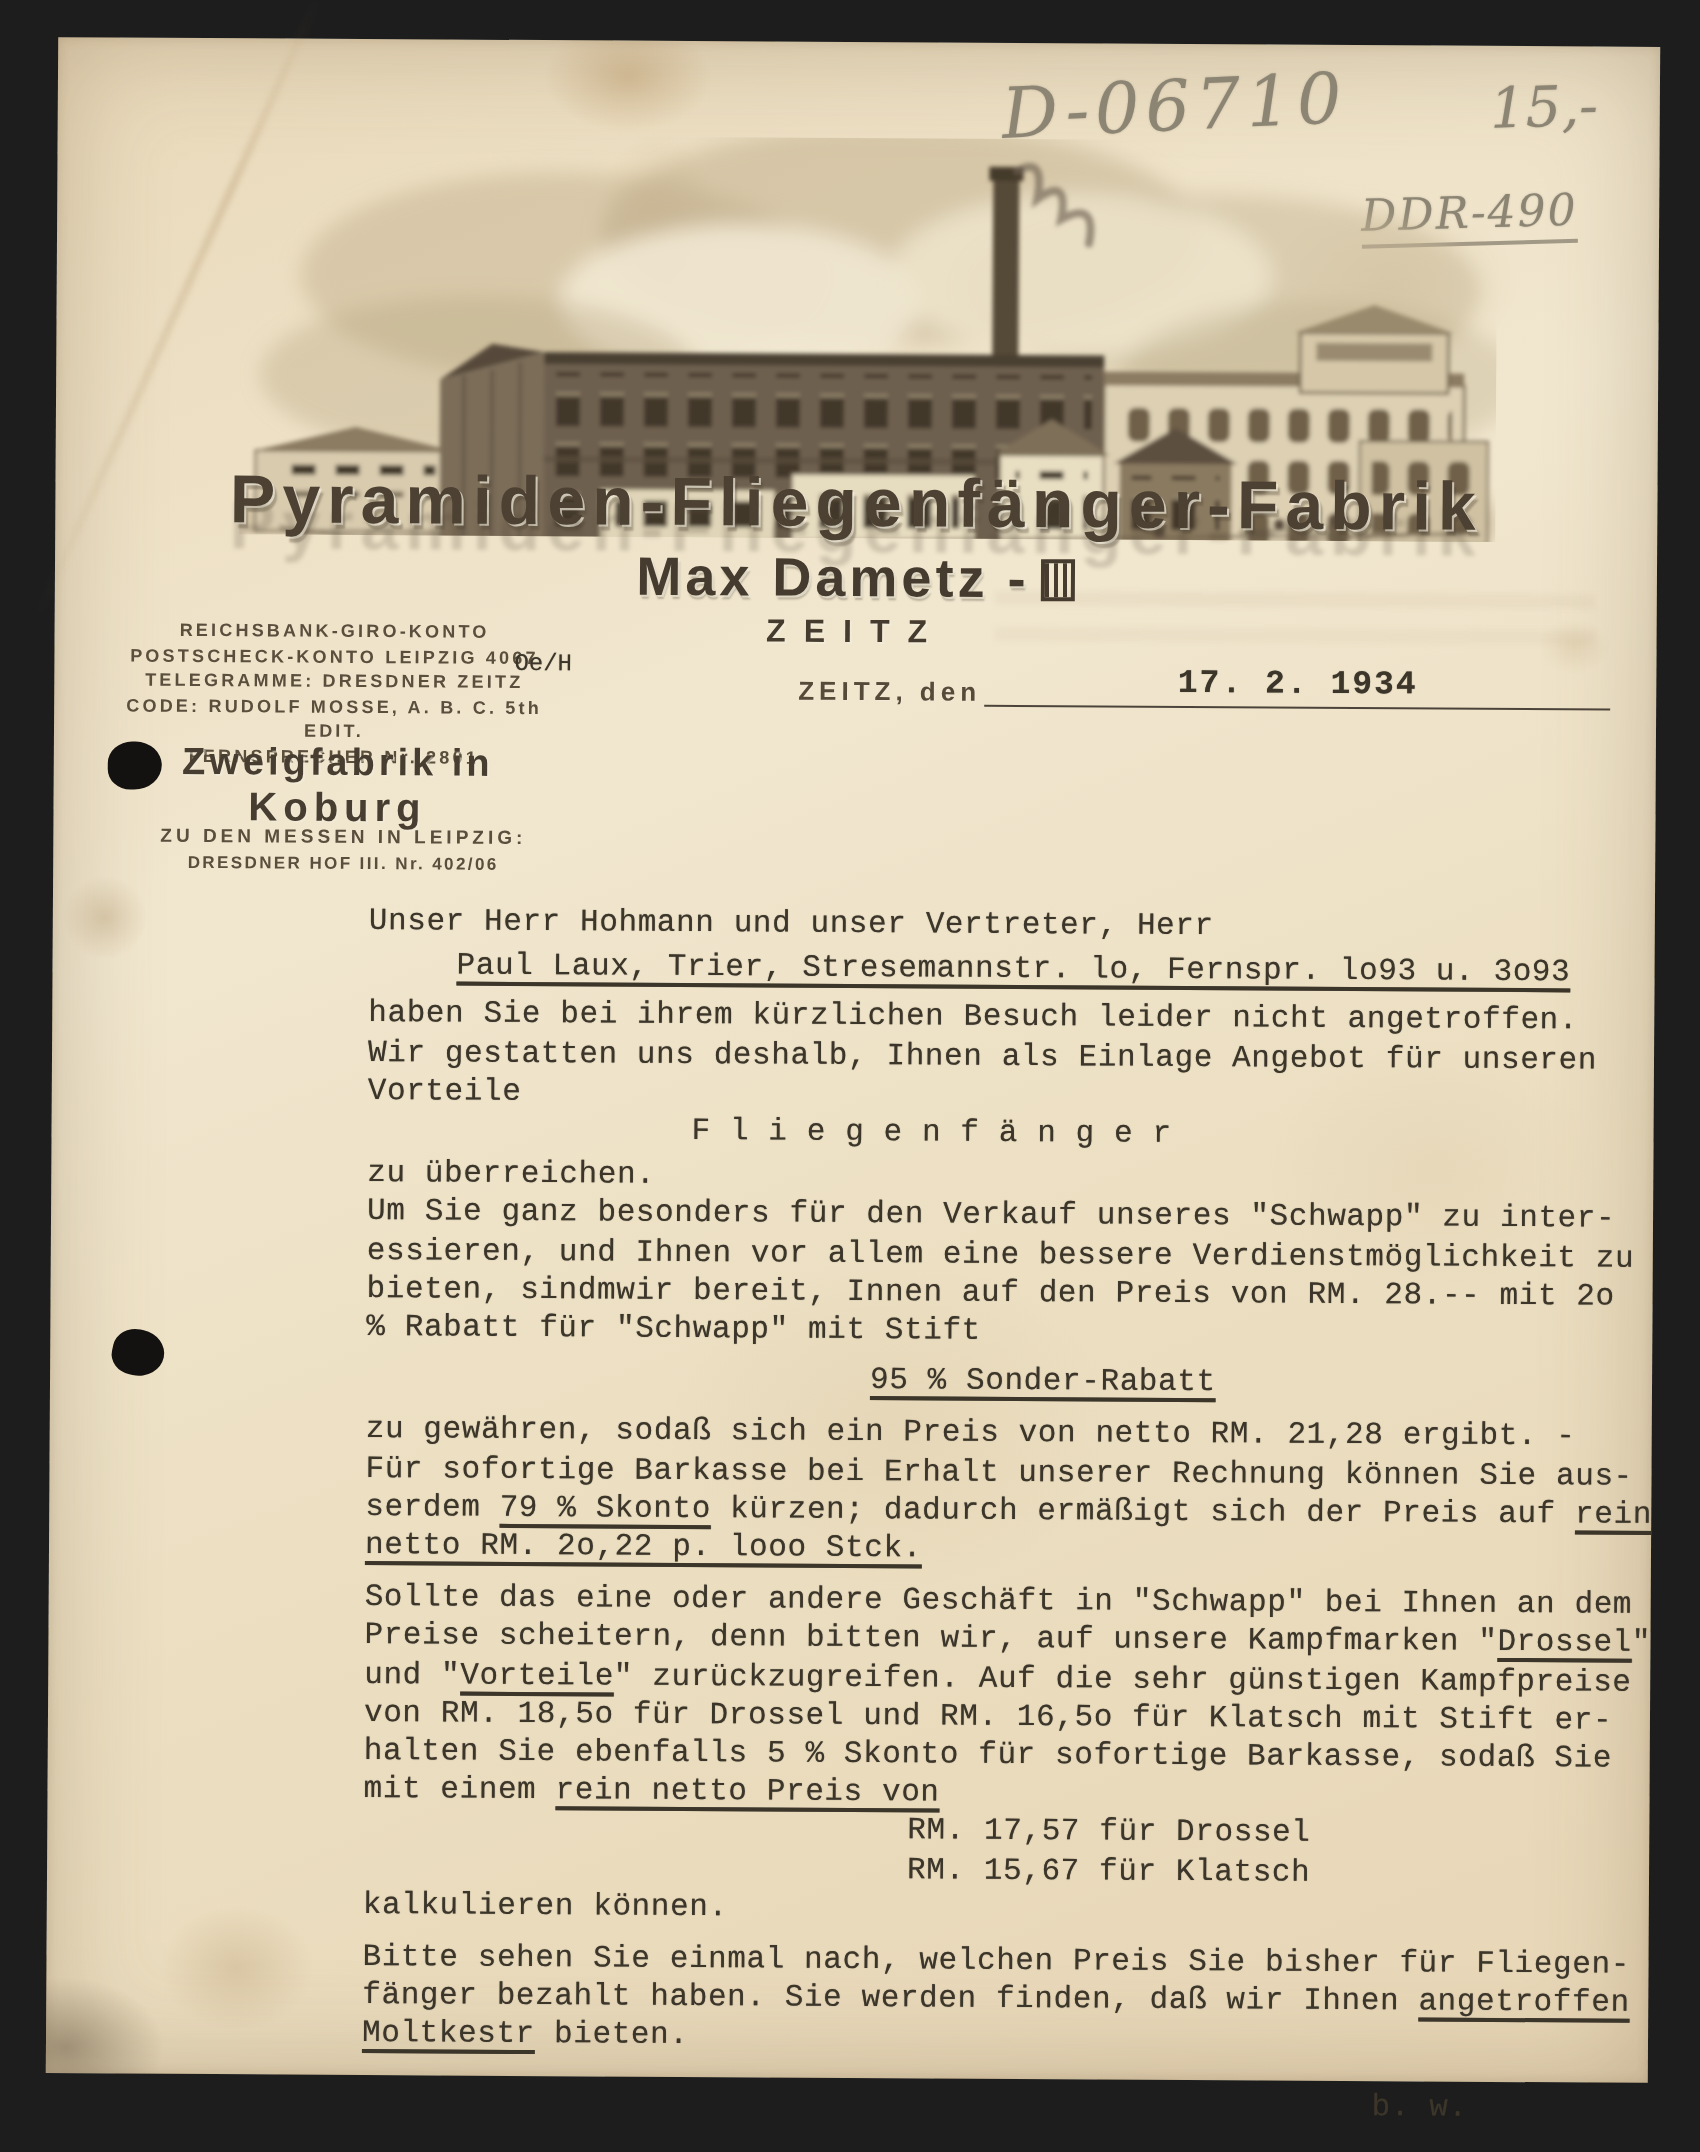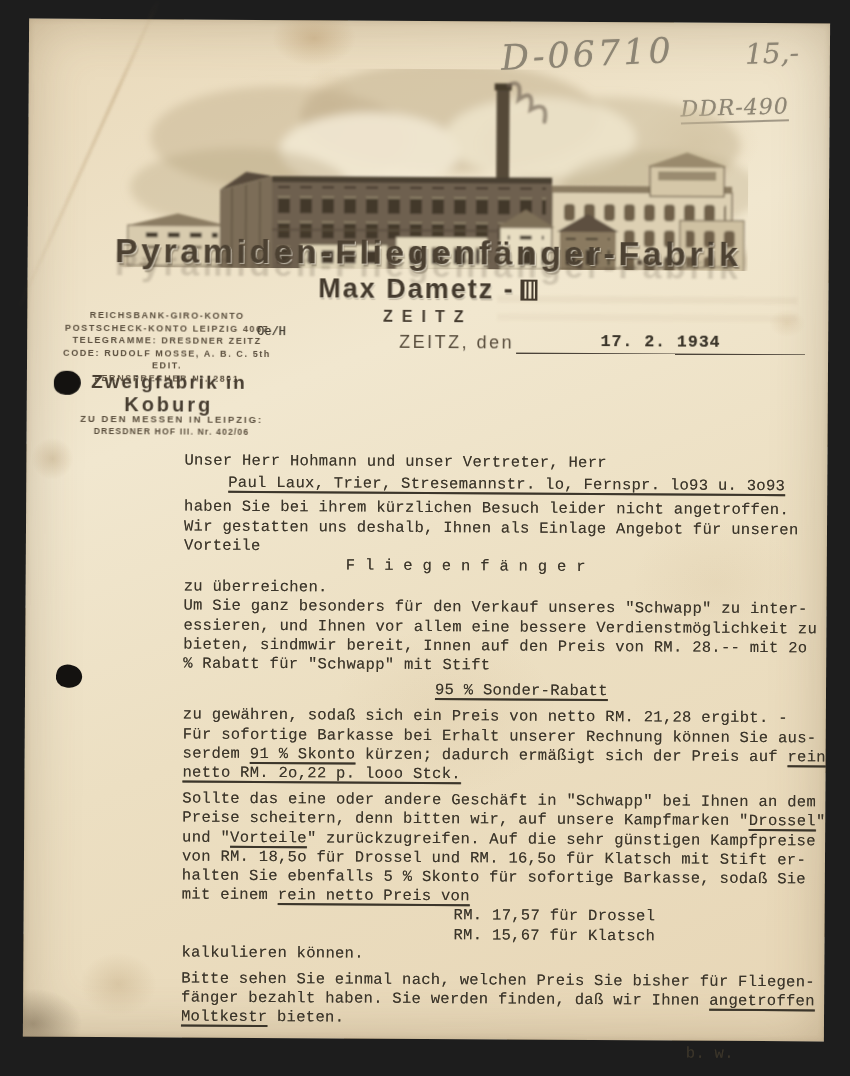--- a/index.html
+++ b/index.html
@@ -92,21 +92,21 @@
     color:#5a4e3d;font-weight:bold;
   }
   .fairs .f1{font-size:9.5px;letter-spacing:2px;}
   .fairs .f2{font-size:8.5px;letter-spacing:1.2px;margin-top:2px;}
   
   .tw{font-family:"Liberation Mono","DejaVu Sans Mono",monospace;color:#3b352a;
       text-shadow:0 0 .5px rgba(59,53,42,.6);}
   .dateline{
     position:absolute;left:372px;top:310px;width:406px;display:flex;align-items:flex-end;
   }
-  .place-label{font-size:18px;letter-spacing:2.5px;color:#564a39;font-weight:normal;white-space:nowrap;
+  .place-label{font-size:13px;letter-spacing:2.5px;color:#564a39;font-weight:bold;white-space:nowrap;
     text-shadow:.5px .5px 0 rgba(244,238,222,.5);padding-right:2px;}
   .date-slot{flex:1;border-bottom:1.5px solid #4c443a;text-align:center;
     font-size:16.5px;letter-spacing:1px;padding-bottom:2px;font-weight:bold;}
   .recipient{position:absolute;left:206px;top:341px;font-size:15.5px;line-height:19.5px;letter-spacing:.3px;}
   .recipient .u-line{text-decoration:underline;text-decoration-thickness:1.5px;text-underline-offset:3px;}
   .letter-body{position:absolute;left:158px;top:432px;width:648px;font-size:15.5px;line-height:19.2px;letter-spacing:.3px;}
   .tline{white-space:pre;}
   .u{text-decoration:underline;text-decoration-thickness:1.5px;text-underline-offset:3.5px;}
   
   .verso{position:absolute;left:470px;top:268px;width:300px;height:44px;opacity:.5;
@@ -257,21 +257,21 @@
         <div class="tline"><span>Vorteile</span></div>
         <div class="tline" style="margin-left: 162px;"><span>F l i e g e n f ä n g e r</span></div>
         <div class="tline" style="margin-top: 3px;"><span>zu überreichen.</span></div>
         <div class="tline"><span>Um Sie ganz besonders für den Verkauf unseres "Schwapp" zu inter-</span></div>
         <div class="tline"><span>essieren, und Ihnen vor allem eine bessere Verdienstmöglichkeit zu</span></div>
         <div class="tline"><span>bieten, sindmwir bereit, Innen auf den Preis von RM. 28.-- mit 2o</span></div>
         <div class="tline"><span>% Rabatt für "Schwapp" mit Stift</span></div>
         <div class="tline" style="margin-top: 6px; margin-left: 252px;"><span class="u">95 % Sonder-Rabatt</span></div>
         <div class="tline" style="margin-top: 7px;"><span>zu gewähren, sodaß sich ein Preis von netto RM. 21,28 ergibt. -</span></div>
         <div class="tline"><span>Für sofortige Barkasse bei Erhalt unserer Rechnung können Sie aus-</span></div>
-        <div class="tline"><span>serdem </span><span class="u">91 % Skonto</span><span> kürzen; dadurch ermäßigt sich der Preis auf </span><span class="u">rein</span></div>
+        <div class="tline"><span>serdem </span><span class="u">79 % Skonto</span><span> kürzen; dadurch ermäßigt sich der Preis auf </span><span class="u">rein</span></div>
         <div class="tline"><span class="u">netto RM. 2o,22 p. looo Stck.</span></div>
         <div class="tline" style="margin-top: 7px;"><span>Sollte das eine oder andere Geschäft in "Schwapp" bei Ihnen an dem</span></div>
         <div class="tline"><span>Preise scheitern, denn bitten wir, auf unsere Kampfmarken "</span><span class="u">Drossel</span><span>"</span></div>
         <div class="tline"><span>und "</span><span class="u">Vorteile</span><span>" zurückzugreifen. Auf die sehr günstigen Kampfpreise</span></div>
         <div class="tline"><span>von RM. 18,5o für Drossel und RM. 16,5o für Klatsch mit Stift er-</span></div>
         <div class="tline"><span>halten Sie ebenfalls 5 % Skonto für sofortige Barkasse, sodaß Sie</span></div>
         <div class="tline"><span>mit einem </span><span class="u">rein netto Preis von</span></div>
         <div class="tline" style="margin-left: 272px;"><span>RM. 17,57 für Drossel</span></div>
         <div class="tline" style="margin-left: 272px;"><span>RM. 15,67 für Klatsch</span></div>
         <div class="tline"><span>kalkulieren können.</span></div>

